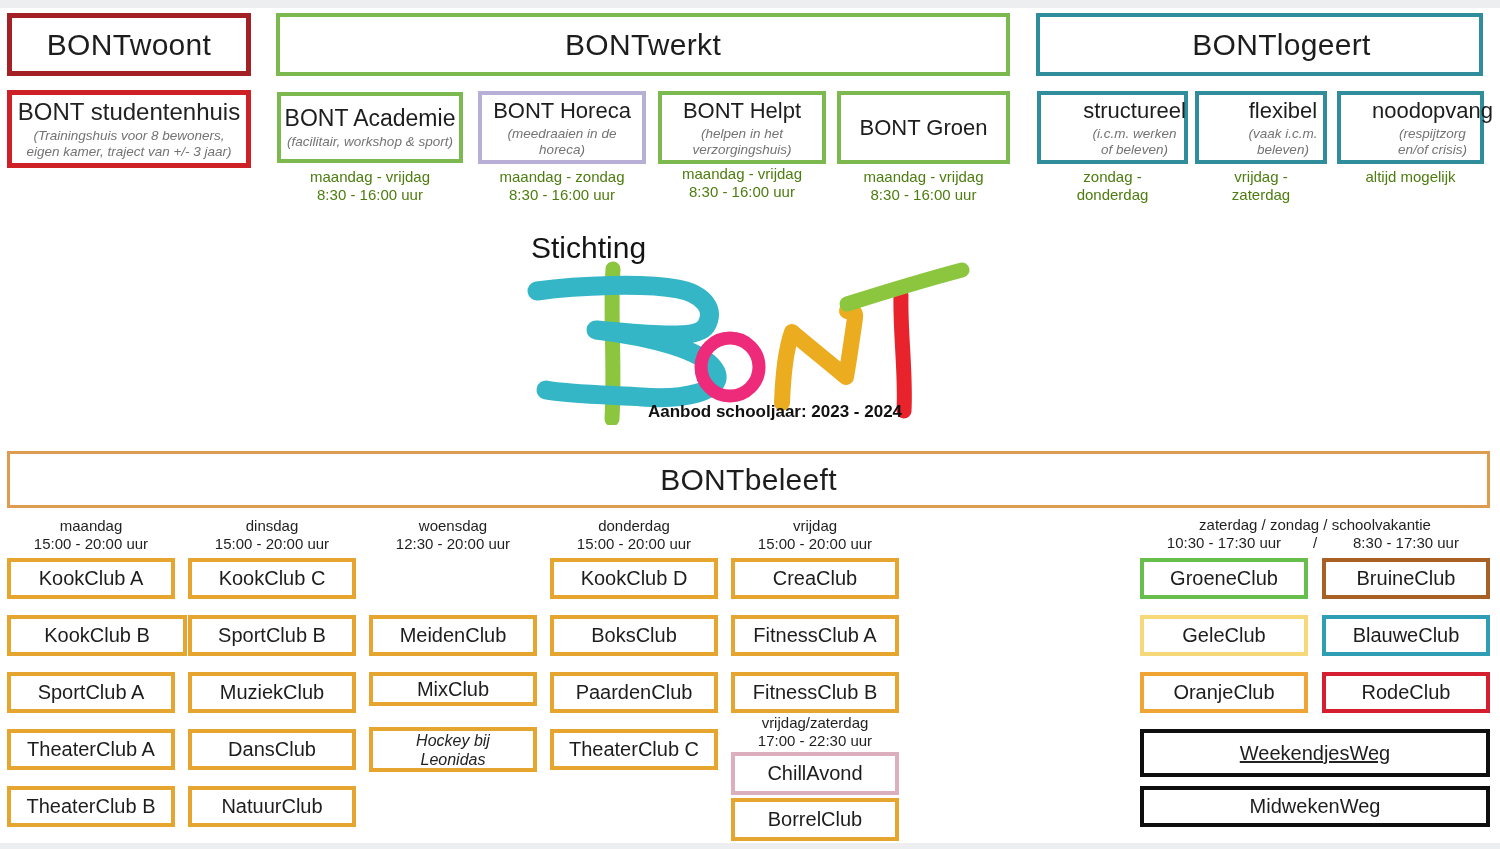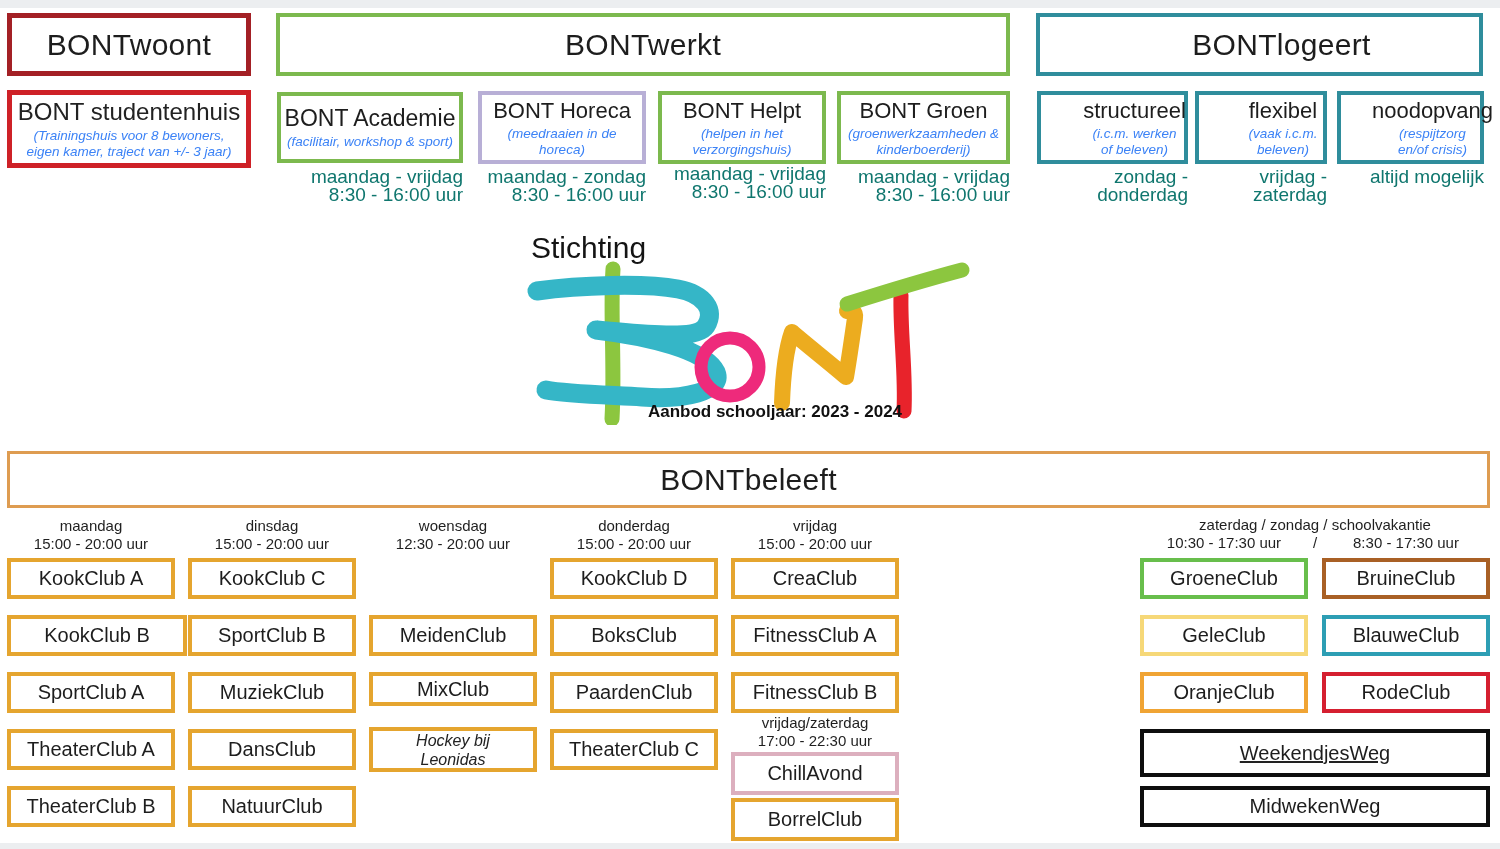--- a/index.html
+++ b/index.html
@@ -5,22 +5,22 @@
   html,body{margin:0;padding:0;background:#ffffff;}
   body{font-family:"Liberation Sans","DejaVu Sans",sans-serif;color:#222;}
   #stage{position:relative;width:1500px;height:849px;background:#ffffff;overflow:hidden;}
   .edge-strip{position:absolute;left:0;width:1500px;background:#eceef0;}
   .abs{position:absolute;box-sizing:border-box;}
   .box{position:absolute;box-sizing:border-box;background:#fff;display:flex;flex-direction:column;
        align-items:center;justify-content:center;text-align:center;}
   .title-lg{font-size:30px;color:#1d1d1d;letter-spacing:.3px;}
   .title-md{font-size:23px;color:#1d1d1d;}
   .title-sm{font-size:22px;color:#1d1d1d;}
-  .desc{font-style:italic;font-size:13.5px;line-height:16px;color:#3b82f6;margin-top:2px;padding:0 4px;}
-  .times{position:absolute;box-sizing:border-box;text-align:right;font-size:19px;line-height:18px;color:#0f766e;}
+  .desc{font-style:italic;font-size:13.5px;line-height:16px;color:#737373;margin-top:2px;padding:0 4px;}
+  .times{position:absolute;box-sizing:border-box;text-align:center;font-size:15px;line-height:18px;color:#4d7c0f;}
   .dayhdr{position:absolute;box-sizing:border-box;text-align:center;font-size:15px;line-height:18px;color:#1f1f1f;}
   .club{font-size:20px;color:#1d1d1d;}
   
   .b-darkred{border:5px solid var(--darkred);}
   .b-red{border:5px solid var(--red);}
   .b-green{border:4px solid var(--green);}
   .b-lavender{border:4px solid var(--lavender);}
   .b-teal{border:4px solid var(--teal);padding-left:44px;}
   .b-beleeft{border:3px solid var(--beleeft-orange);}
   .b-gold{border:4px solid var(--gold);}
@@ -82,21 +82,20 @@
     <div class="title-sm">BONT Helpt</div>
     <div class="desc">(helpen in het verzorgingshuis)</div>
   </div>
   <div class="times" style="left:658px;top:165px;width:168px;">
     <div>maandag - vrijdag</div>
     <div>8:30 - 16:00 uur</div>
   </div>
 
   <div class="box b-green" style="left:837px;top:91px;width:173px;height:73px;">
     <div class="title-sm">BONT Groen</div>
-    <div class="desc">(groenwerkzaamheden &amp; kinderboerderij)</div>
   </div>
   <div class="times" style="left:837px;top:168px;width:173px;">
     <div>maandag - vrijdag</div>
     <div>8:30 - 16:00 uur</div>
   </div>
 
   <div class="box b-teal" style="left:1037px;top:91px;width:151px;height:73px;">
     <div class="title-sm">structureel</div>
     <div class="desc">(i.c.m. werken of beleven)</div>
   </div>

